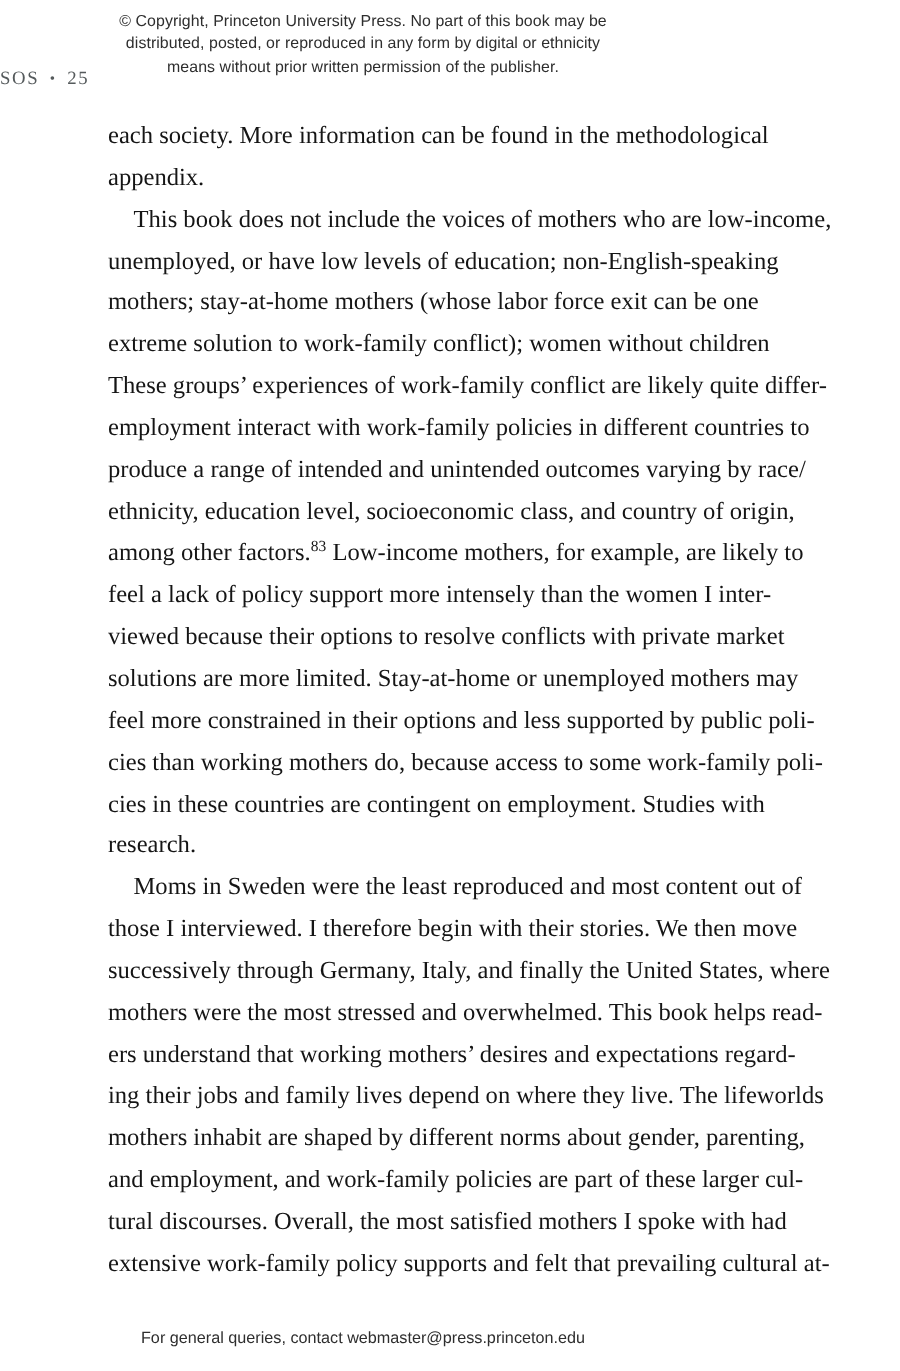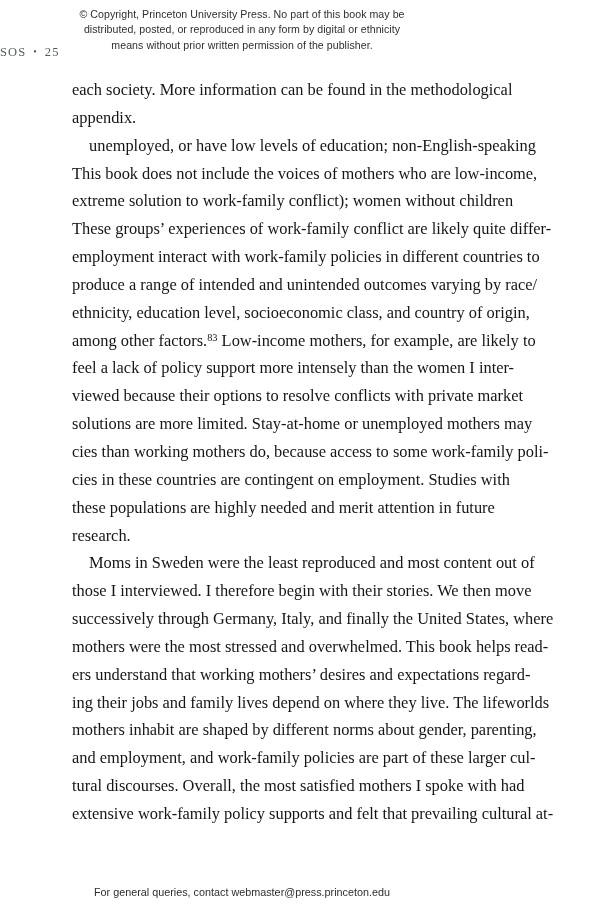--- a/index.html
+++ b/index.html
@@ -108,34 +108,35 @@
   </div>
 
   <div class="body-block">
 
     <p class="para">
       <span class="ln">each society. More information can be found in the methodological</span>
       <span class="ln">appendix.</span>
     </p>
 
     <p class="para indented">
+      <span class="ln">This book does not include the voices of mothers who are low-income,</span>
       <span class="ln">unemployed, or have low levels of education; non-English-speaking</span>
-      <span class="ln">This book does not include the voices of mothers who are low-income,</span>
+      <span class="ln">mothers; stay-at-home mothers (whose labor force exit can be one</span>
       <span class="ln">extreme solution to work-family conflict); women without children</span>
       <span class="ln">These groups’ experiences of work-family conflict are likely quite differ-</span>
       <span class="ln">employment interact with work-family policies in different countries to</span>
       <span class="ln">produce a range of intended and unintended outcomes varying by race/</span>
       <span class="ln">ethnicity, education level, socioeconomic class, and country of origin,</span>
       <span class="ln"><span>among other factors.</span><sup class="fn">83</sup><span> Low-income mothers, for example, are likely to</span></span>
       <span class="ln">feel a lack of policy support more intensely than the women I inter-</span>
       <span class="ln">viewed because their options to resolve conflicts with private market</span>
       <span class="ln">solutions are more limited. Stay-at-home or unemployed mothers may</span>
+      <span class="ln">feel more constrained in their options and less supported by public poli-</span>
       <span class="ln">cies than working mothers do, because access to some work-family poli-</span>
       <span class="ln">cies in these countries are contingent on employment. Studies with</span>
-      <span class="ln">these populations are highly needed and merit attention in future</span>
       <span class="ln">research.</span>
     </p>
 
     <p class="para indented">
       <span class="ln">Moms in Sweden were the least reproduced and most content out of</span>
       <span class="ln">those I interviewed. I therefore begin with their stories. We then move</span>
       <span class="ln">successively through Germany, Italy, and finally the United States, where</span>
       <span class="ln">mothers were the most stressed and overwhelmed. This book helps read-</span>
       <span class="ln">ers understand that working mothers’ desires and expectations regard-</span>
       <span class="ln">ing their jobs and family lives depend on where they live. The lifeworlds</span>

